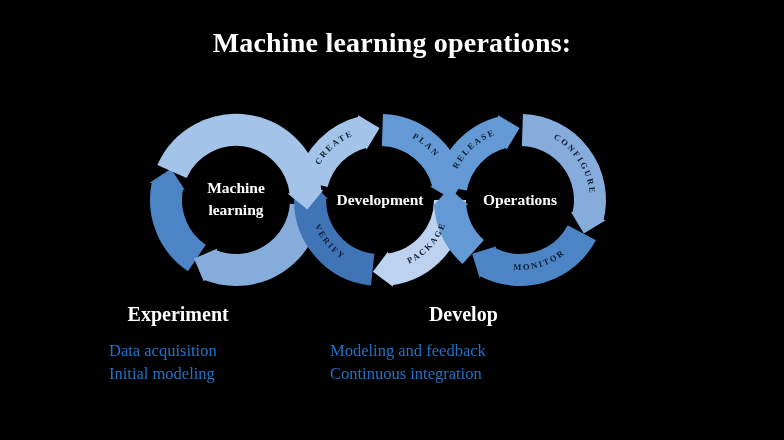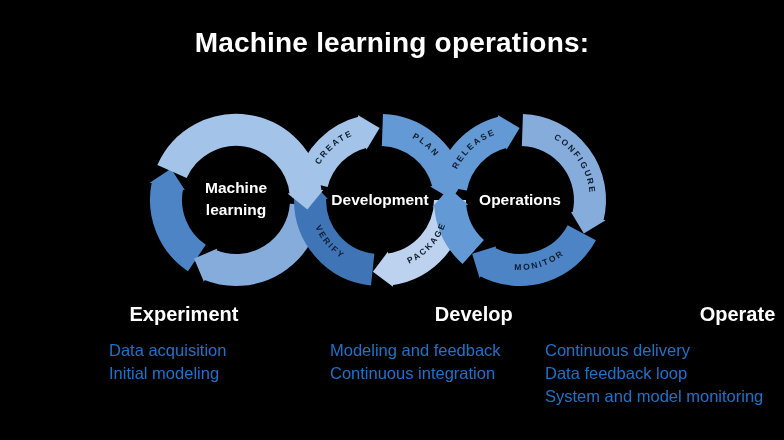--- a/index.html
+++ b/index.html
@@ -1,17 +1,17 @@
 <!DOCTYPE html>
 <html><head>
 <meta charset="utf-8">
 <style>
   html,body{margin:0;padding:0;background:#000;}
   .slide{position:relative;width:784px;height:432px;background:#000;overflow:hidden;
-         font-family:Liberation Sans, sans-serif;}
+         font-family:Liberation Serif, serif;}
   .title{position:absolute;top:26px;left:0;width:784px;text-align:center;color:#fff;
          font-weight:700;font-size:28px;line-height:34px;letter-spacing:0.2px;}
   .diagram{position:absolute;left:0;top:100px;width:784px;height:200px;}
   .seg-label{font-size:8.5px;font-weight:700;letter-spacing:2px;fill:#0e1c2c;}
   .ring-label{font-size:15.5px;font-weight:700;fill:#fff;text-anchor:middle;}
   .col{position:absolute;top:301px;}
   .col-1{left:97px;} .col-2{left:318px;} .col-3{left:533px;}
   .col h3{margin:0 0 5px 0;color:#fff;font-size:20px;font-weight:700;line-height:26px;text-align:right;}
   .col ul{margin:12px;padding:0;list-style:none;}
   .col li{color:#2271C8;font-size:16.5px;line-height:23px;}
@@ -113,22 +113,14 @@
   </div>
 
   <div class="col col-2">
     <h3>Develop</h3>
     <ul>
       <li>Modeling and feedback</li>
       <li>Continuous integration</li>
     </ul>
   </div>
 
-  <div class="col col-3">
-    <h3>Operate</h3>
-    <ul>
-      <li>Continuous delivery</li>
-      <li>Data feedback loop</li>
-      <li>System and model monitoring</li>
-    </ul>
-  </div>
 
 </div>
 
 </body></html>

